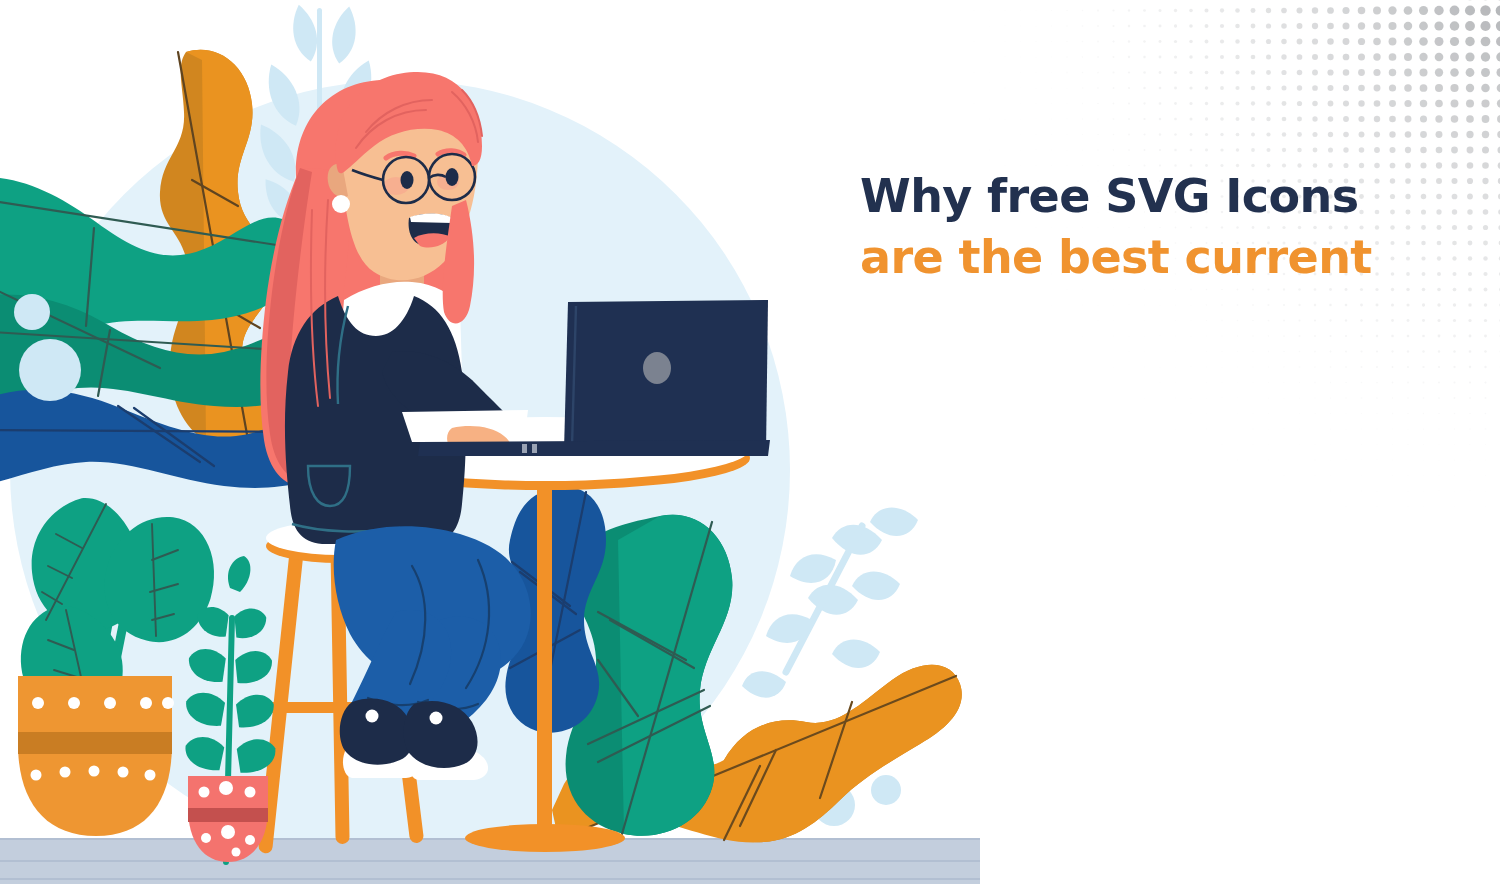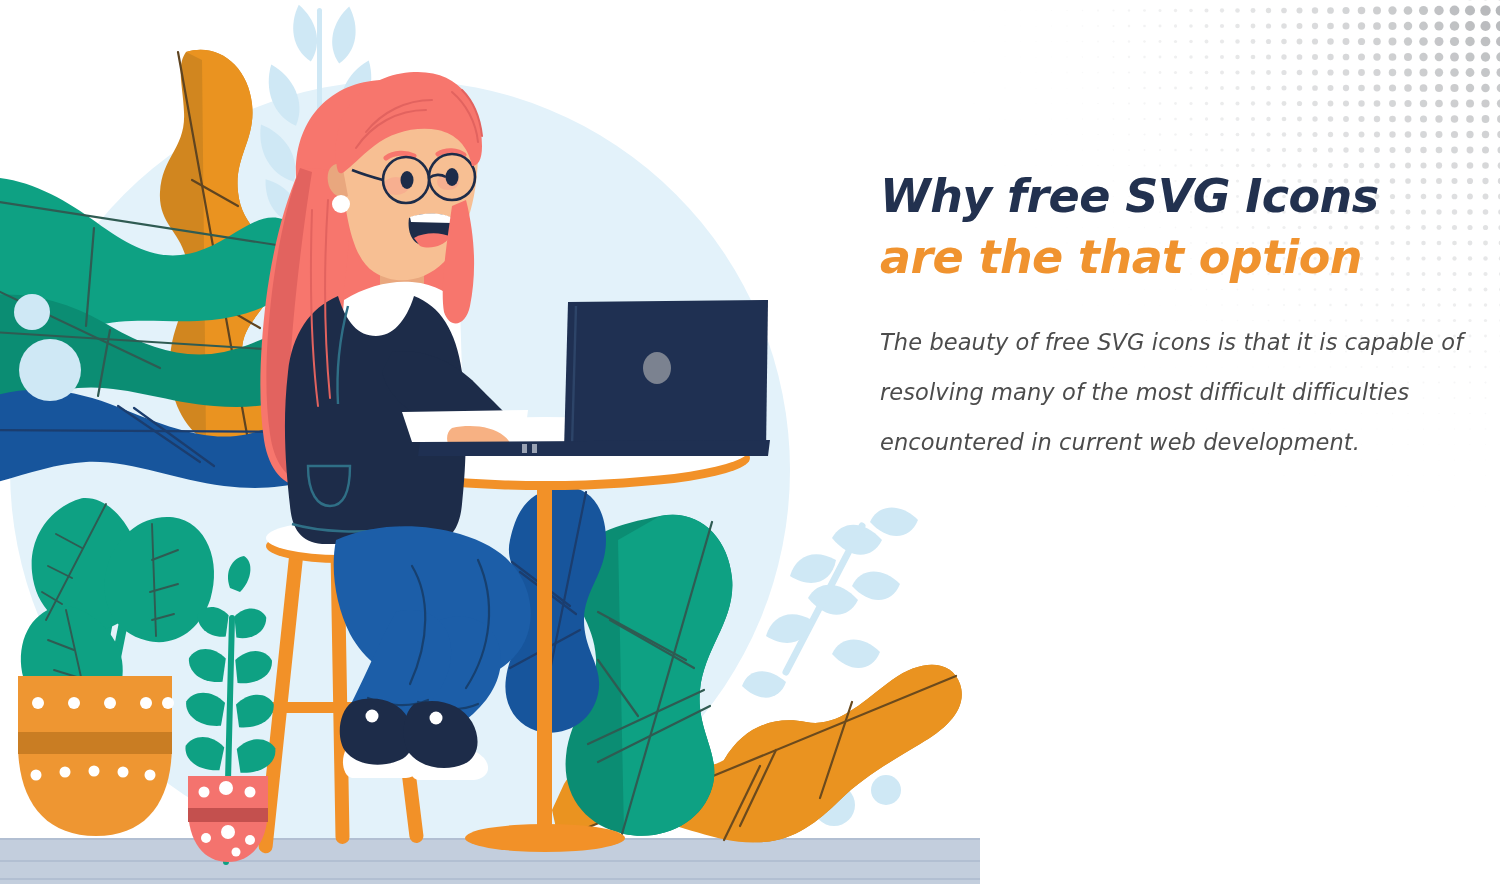--- a/index.html
+++ b/index.html
@@ -21,24 +21,23 @@
   #halftone {
     position: absolute;
     top: -40px; right: -30px;
     width: 560px; height: 560px;
     pointer-events: none;
   }
 
   
   #text-col {
     position: absolute;
-    left: 880px;
+    left: 860px;
     top: 166px;
     width: 600px;
-    font-style: italic;
   }
   .headline {
     font-family: "DejaVu Sans", sans-serif;
     font-weight: 700;
     font-size: 46px;
     line-height: 1.33;
     letter-spacing: -0.6px;
     margin: 0;
     color: #22314f;
   }
@@ -1557,18 +1556,17 @@
         <circle cx="500.0" cy="546.5" r="0.50" opacity="0.065"></circle>
         <circle cx="515.5" cy="546.5" r="0.50" opacity="0.067"></circle>
         <circle cx="531.0" cy="546.5" r="0.50" opacity="0.069"></circle>
         <circle cx="546.5" cy="546.5" r="0.50" opacity="0.070"></circle>
       </g>
   </svg>
 
   <div id="text-col">
     <h1 class="headline">
       <span class="hl-line">Why free SVG Icons</span>
-      <span class="hl-line hl-accent">are the that option</span>
+      <span class="hl-line hl-accent">are the best current</span>
     </h1>
-    <p id="body-copy">The beauty of free SVG icons is that it is capable of resolving many of the most difficult difficulties encountered in current web development.</p>
   </div>
 
 </div>
 
 </body></html>

